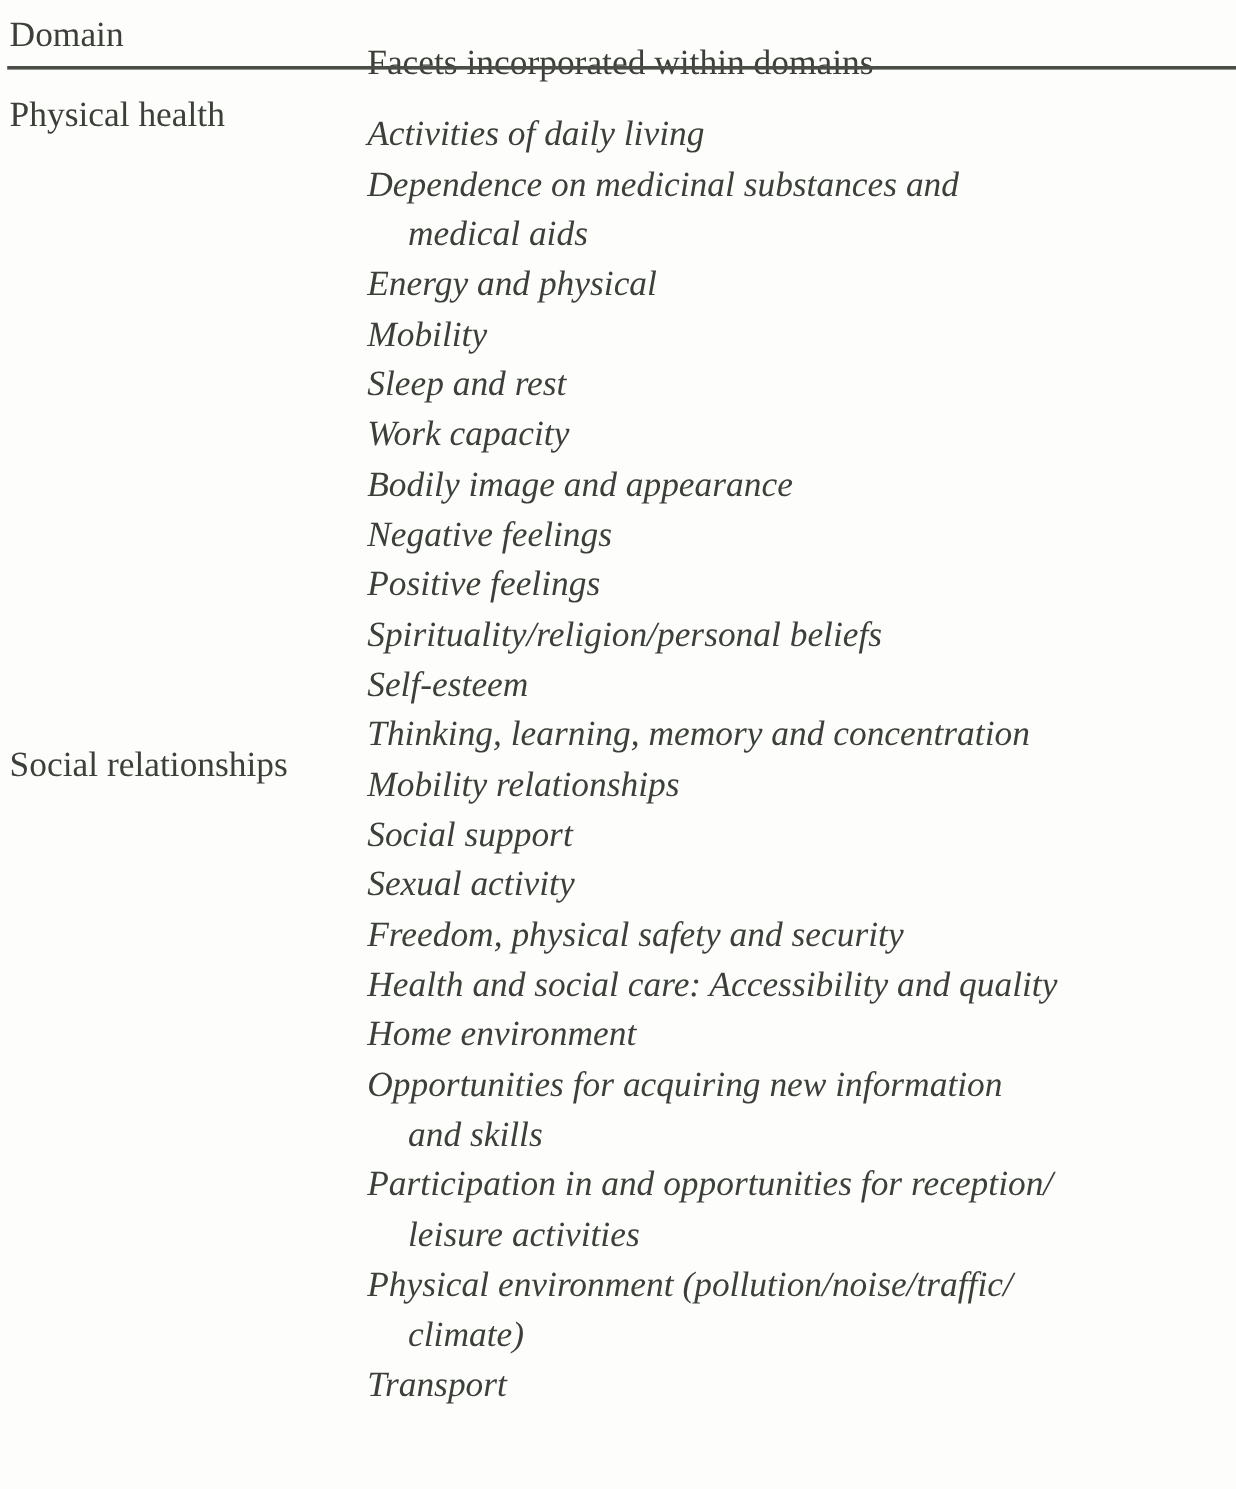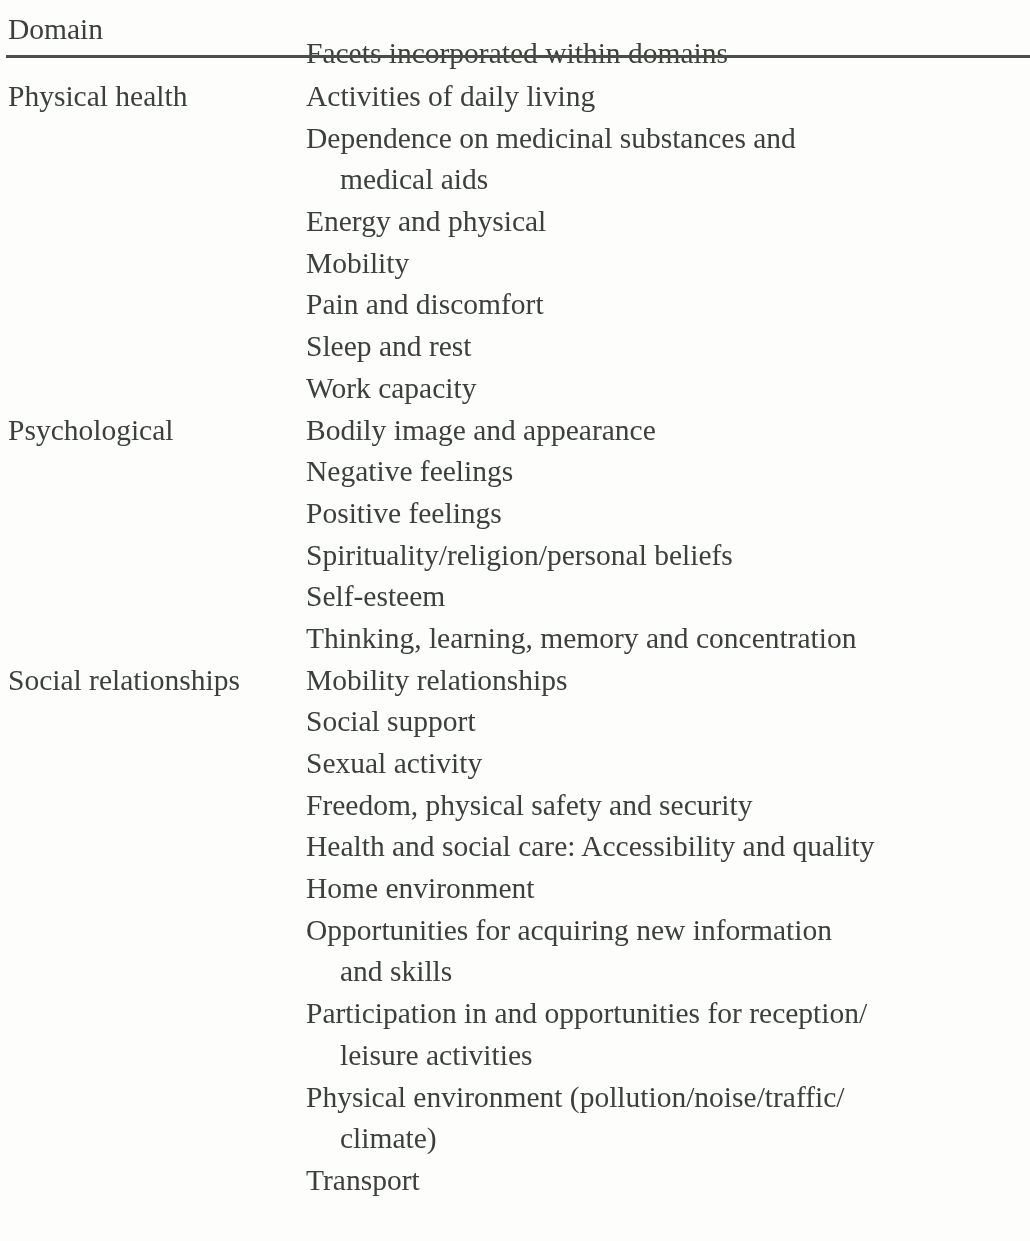--- a/index.html
+++ b/index.html
@@ -58,21 +58,22 @@
       white-space: nowrap;
     }
     .line .dcell {
       position: absolute;
       left: 8px;
       top: 0;
     }
     .line .fcell {
       position: absolute;
       left: 306px;
-      top: 0;
+      top: 16px;
+      font-style: italic;
     }
     .line .fcell.cont {
       left: 340px;
     }
   </style>
 </head>
 <body>
 
 <div class="table">
   <div class="header">
@@ -91,30 +92,26 @@
       <div class="line">
         <span class="fcell cont">medical aids</span>
       </div>
       <div class="line">
         <span class="fcell">Energy and physical</span>
       </div>
       <div class="line">
         <span class="fcell">Mobility</span>
       </div>
       <div class="line">
-        <span class="fcell">Pain and discomfort</span>
-      </div>
-      <div class="line">
         <span class="fcell">Sleep and rest</span>
       </div>
       <div class="line">
         <span class="fcell">Work capacity</span>
       </div>
       <div class="line">
-        <span class="dcell">Psychological</span>
         <span class="fcell">Bodily image and appearance</span>
       </div>
       <div class="line">
         <span class="fcell">Negative feelings</span>
       </div>
       <div class="line">
         <span class="fcell">Positive feelings</span>
       </div>
       <div class="line">
         <span class="fcell">Spirituality/religion/personal beliefs</span>

